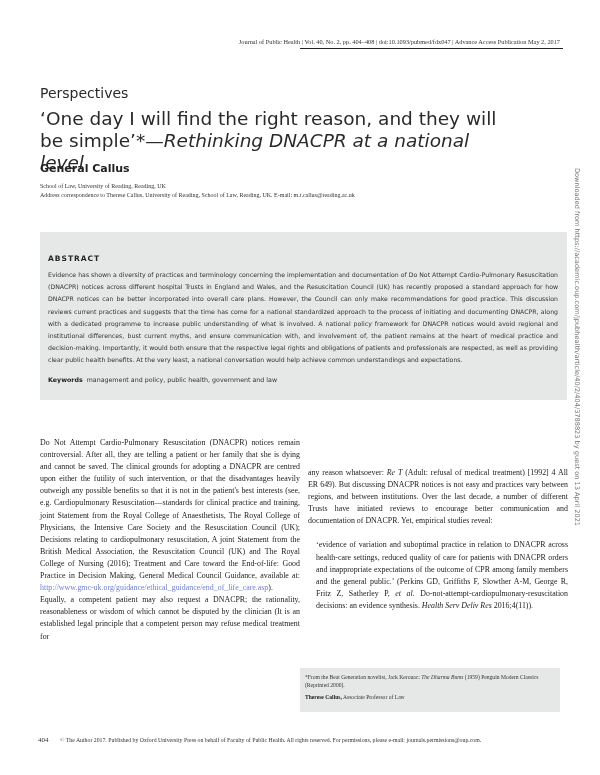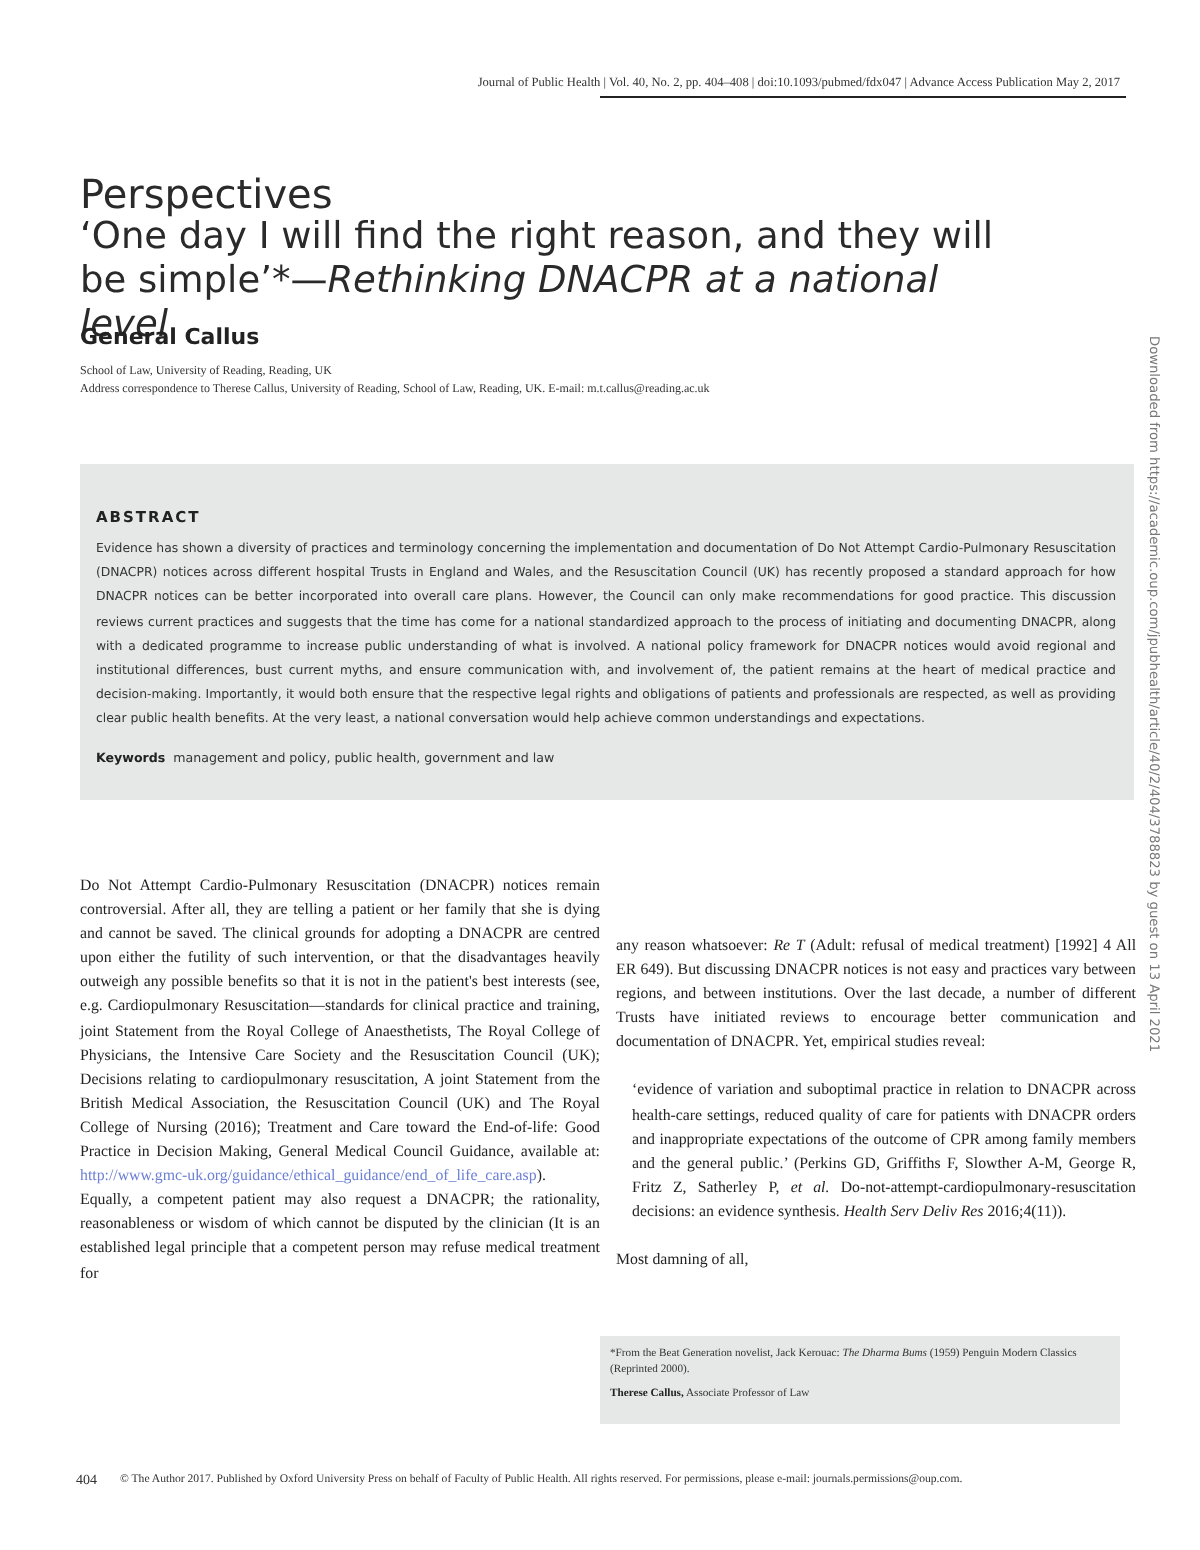--- a/index.html
+++ b/index.html
@@ -3,21 +3,21 @@
   <meta charset="utf-8">
   <style>
     html, body { margin:0; padding:0; }
     body { width:600px; height:775px; background:#ffffff; position:relative; overflow:hidden; color:#222; }
     .serif { font-family: "Liberation Serif", "DejaVu Serif", serif; }
     .sans { font-family: "DejaVu Sans", "Liberation Sans", sans-serif; }
 
     .running-header { position:absolute; top:38px; right:40px; font-size:6.3px; color:#333; white-space:nowrap; }
     .header-rule { position:absolute; top:48px; left:300px; width:263px; height:1px; background:#222; }
 
-    .section-label { position:absolute; left:40px; top:85px; font-size:20px; color:#2a2a2a; }
+    .section-label { position:absolute; left:40px; top:85px; font-size:14px; color:#2a2a2a; }
     .article-title { position:absolute; left:40px; top:108px; width:460px; font-size:18.5px; line-height:22px; color:#2a2a2a; }
     .article-title .ital { font-style:italic; }
 
     .author { position:absolute; left:40px; top:162px; font-size:11px; font-weight:bold; color:#222; }
     .affil { position:absolute; left:40px; top:182px; font-size:6px; color:#333; line-height:9px; }
 
     .abstract-box { position:absolute; left:40px; top:232px; width:527px; height:168px; background:#e5e8e7; }
     .abstract-head { position:absolute; left:8px; top:22px; font-size:7.5px; font-weight:bold; letter-spacing:1px; color:#222; }
     .abstract-body { position:absolute; left:8px; top:37px; width:510px; font-size:6.2px; line-height:12.2px; color:#333; text-align:justify; }
     .keywords { position:absolute; left:8px; top:144px; font-size:6.3px; color:#333; }
@@ -75,21 +75,20 @@
   <span>Do Not Attempt Cardio-Pulmonary Resuscitation (DNACPR) notices remain controversial. After all, they are telling a patient or her family that she is dying and cannot be saved. The clinical grounds for adopting a DNACPR are centred upon either the futility of such intervention, or that the disadvantages heavily outweigh any possible benefits so that it is not in the patient's best interests (see, e.g. Cardiopulmonary Resuscitation—standards for clinical practice and training, joint Statement from the Royal College of Anaesthetists, The Royal College of Physicians, the Intensive Care Society and the Resuscitation Council (UK); Decisions relating to cardiopulmonary resuscitation, A joint Statement from the British Medical Association, the Resuscitation Council (UK) and The Royal College of Nursing (2016); Treatment and Care toward the End-of-life: Good Practice in Decision Making, General Medical Council Guidance, available at: </span><a>http://www.gmc-uk.org/guidance/ethical_guidance/end_of_life_care.asp</a><span>). Equally, a competent patient may also request a DNACPR; the rationality, reasonableness or wisdom of which cannot be disputed by the clinician (It is an established legal principle that a competent person may refuse medical treatment for</span>
 </div>
 
 <div class="col col-right serif">
   <div>
     <span>any reason whatsoever: </span><span class="ital">Re T</span><span> (Adult: refusal of medical treatment) [1992] 4 All ER 649). But discussing DNACPR notices is not easy and practices vary between regions, and between institutions. Over the last decade, a number of different Trusts have initiated reviews to encourage better communication and documentation of DNACPR. Yet, empirical studies reveal:</span>
   </div>
   <div class="quote">
     <span>‘evidence of variation and suboptimal practice in relation to DNACPR across health-care settings, reduced quality of care for patients with DNACPR orders and inappropriate expectations of the outcome of CPR among family members and the general public.’ (Perkins GD, Griffiths F, Slowther A-M, George R, Fritz Z, Satherley P, </span><span class="ital">et al.</span><span> Do-not-attempt-cardiopulmonary-resuscitation decisions: an evidence synthesis. </span><span class="ital">Health Serv Deliv Res</span><span> 2016;4(11)).</span>
   </div>
-  <div class="p2">Most damning of all,</div>
 </div>
 
 <div class="footnote-box serif">
   <div class="fn1">
     <span>*From the Beat Generation novelist, Jack Kerouac: </span><span class="ital">The Dharma Bums</span><span> (1959) Penguin Modern Classics (Reprinted 2000).</span>
   </div>
   <div class="fn2">
     <b>Therese Callus,</b><span> Associate Professor of Law</span>
   </div>
 </div>

